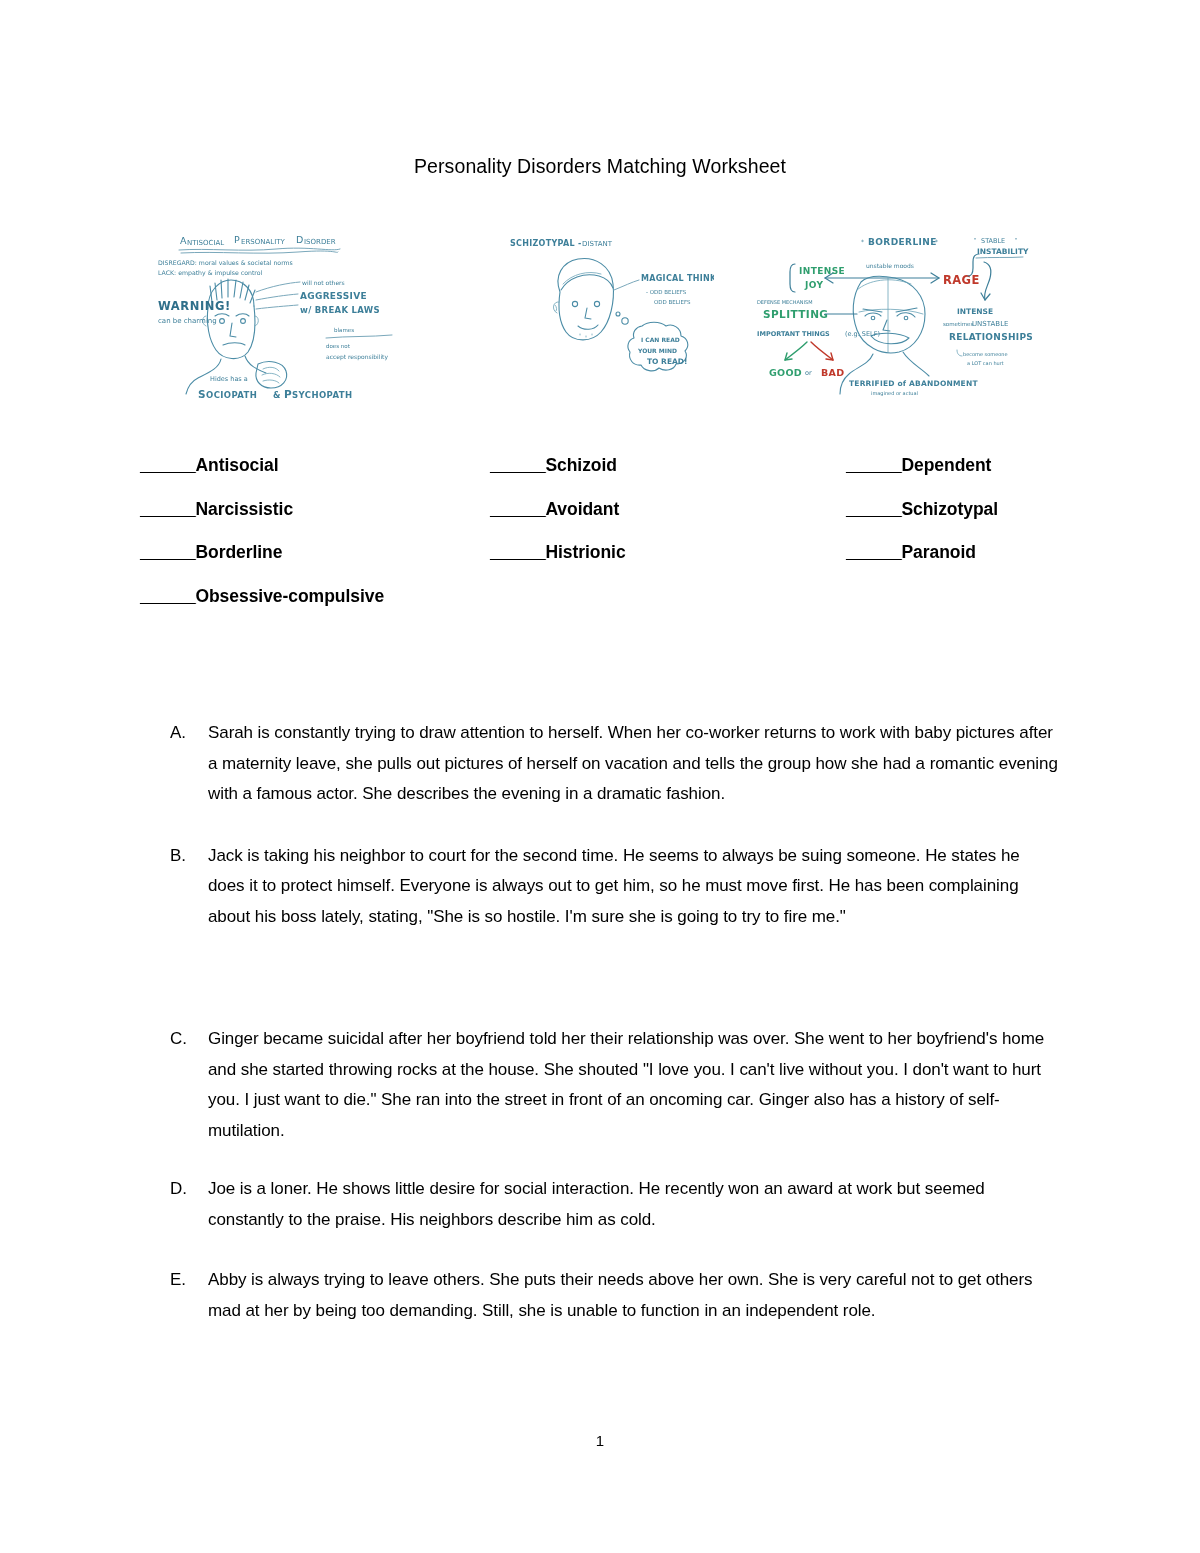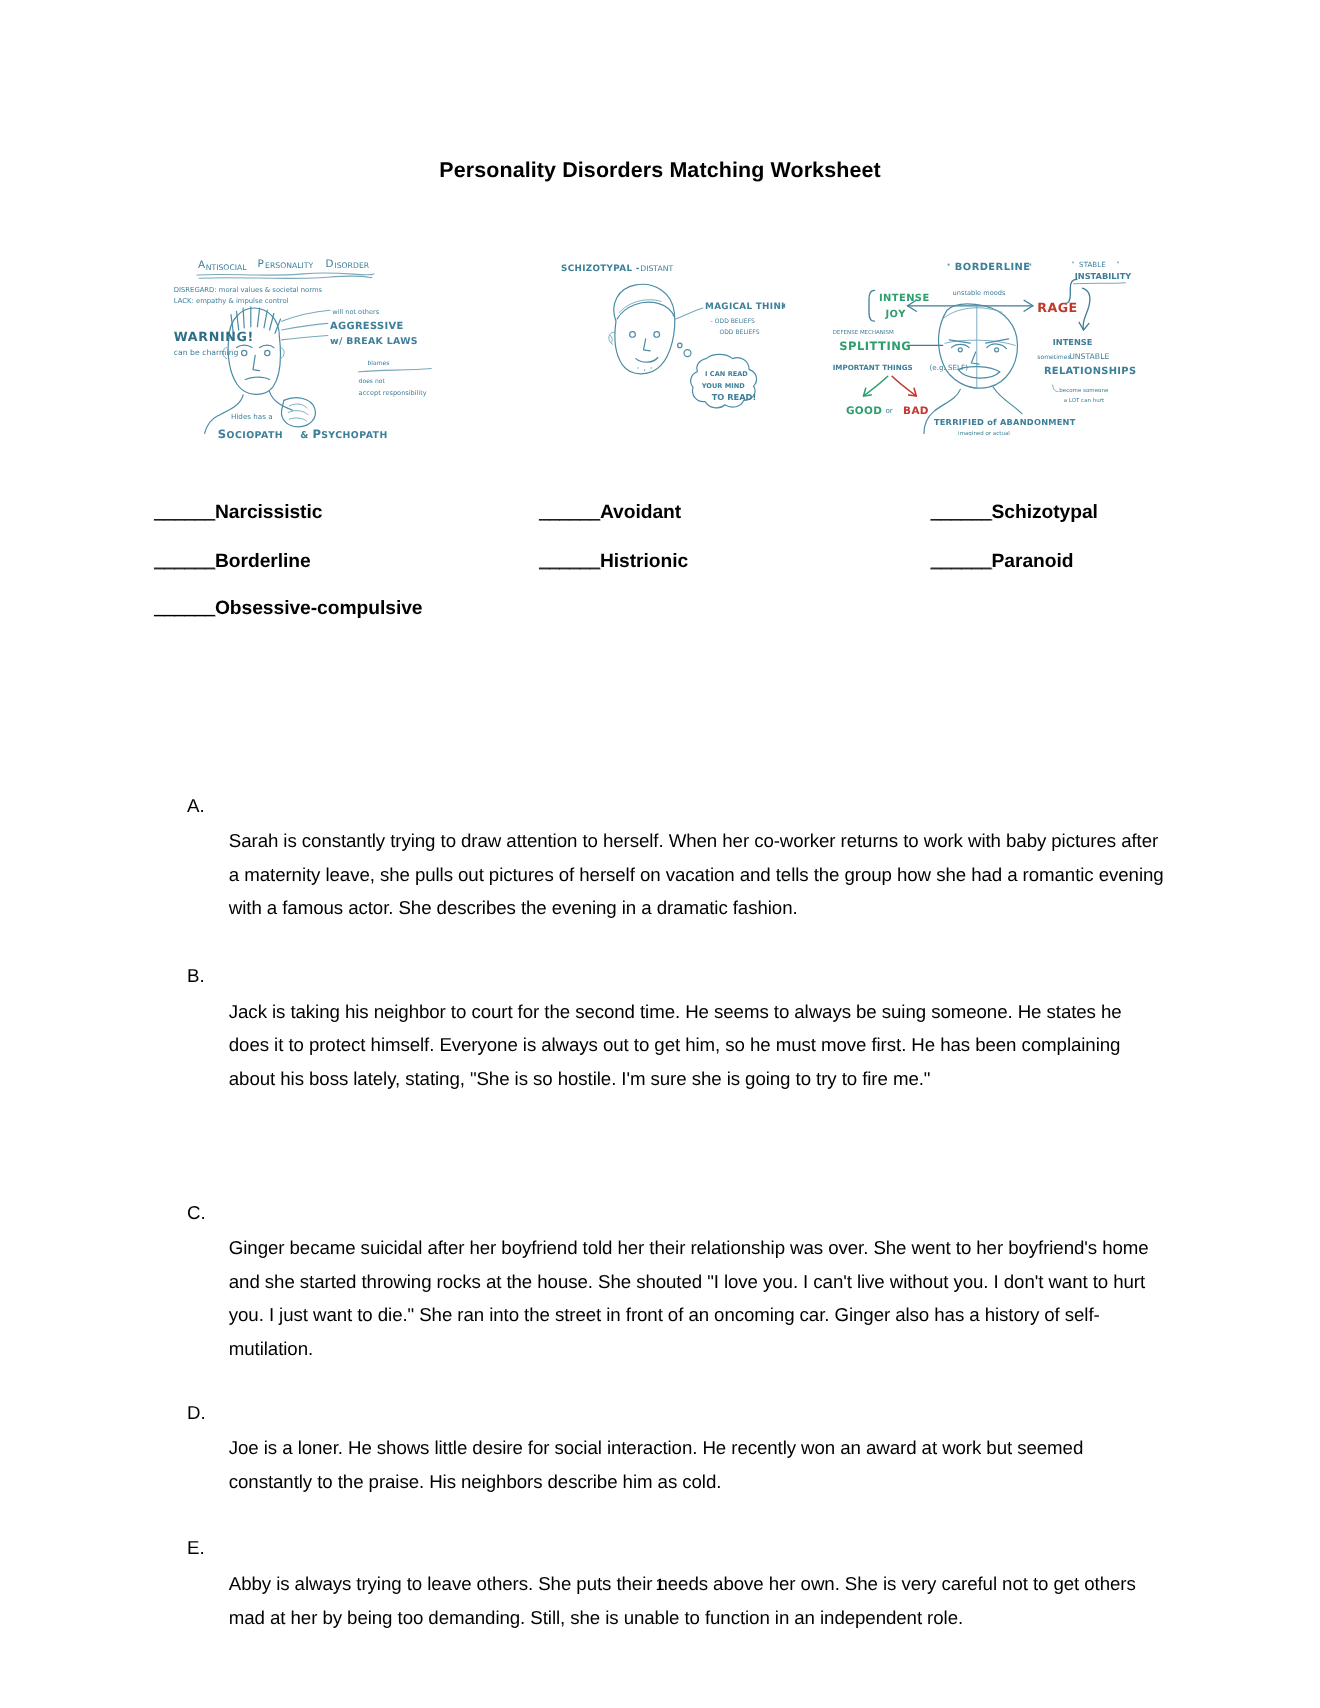--- a/index.html
+++ b/index.html
@@ -19,23 +19,23 @@
     position: relative;
     width: 1200px;
     height: 1553px;
     background: #ffffff;
     box-sizing: border-box;
     padding: 0;
   }
   .doc-title {
     text-align: center;
     font-size: 19.5px;
-    font-weight: bold;
+    font-weight: normal;
     letter-spacing: 0.1px;
-    margin: 0;
+    margin: 11px;
     position: absolute;
     left: 0;
     right: 0;
     top: 144px;
   }
   .directions {
     position: absolute;
     left: 140px;
     top: 190px;
     font-size: 17.5px;
@@ -113,21 +113,20 @@
   }
   .scenario .letter {
     width: 38px;
     flex: 0 0 38px;
     font-weight: normal;
   }
   .scenario .body {
     flex: 1 1 auto;
     text-align: left;
     letter-spacing: -0.08px;
-    margin-top: 32px;
   }
   .gap-a { height: 31px; }
   .gap-b { height: 92px; }
   .gap-c { height: 28px; }
   .gap-d { height: 30px; }
 
   .page-number {
     position: absolute;
     left: 0;
     right: 0;
@@ -322,20 +321,25 @@
         <path class="ink-thin" d="M204 122 C204 126, 206 128, 209 128"></path>
 
         <text class="t-ink" x="96" y="158" font-size="7.5" font-weight="bold" letter-spacing="0.2">TERRIFIED of ABANDONMENT</text>
         <text class="t-ink" x="118" y="167" font-size="5">imagined or actual</text>
       </svg>
     </div>
   </div>
 
   <div class="match-list">
 
+    <div class="match-row">
+      <div class="match-item col-1"><span class="blank" style="text-decoration: underline;">______</span><span>Antisocial</span></div>
+      <div class="match-item col-2"><span class="blank" style="text-decoration: underline;">______</span><span>Schizoid</span></div>
+      <div class="match-item col-3"><span class="blank" style="text-decoration: underline;">______</span><span>Dependent</span></div>
+    </div>
 
     <div class="match-row">
       <div class="match-item col-1"><span class="blank" style="text-decoration: underline;">______</span><span>Narcissistic</span></div>
       <div class="match-item col-2"><span class="blank" style="text-decoration: underline;">______</span><span>Avoidant</span></div>
       <div class="match-item col-3"><span class="blank" style="text-decoration: underline;">______</span><span>Schizotypal</span></div>
     </div>
 
     <div class="match-row">
       <div class="match-item col-1"><span class="blank" style="text-decoration: underline;">______</span><span>Borderline</span></div>
       <div class="match-item col-2"><span class="blank" style="text-decoration: underline;">______</span><span>Histrionic</span></div>

